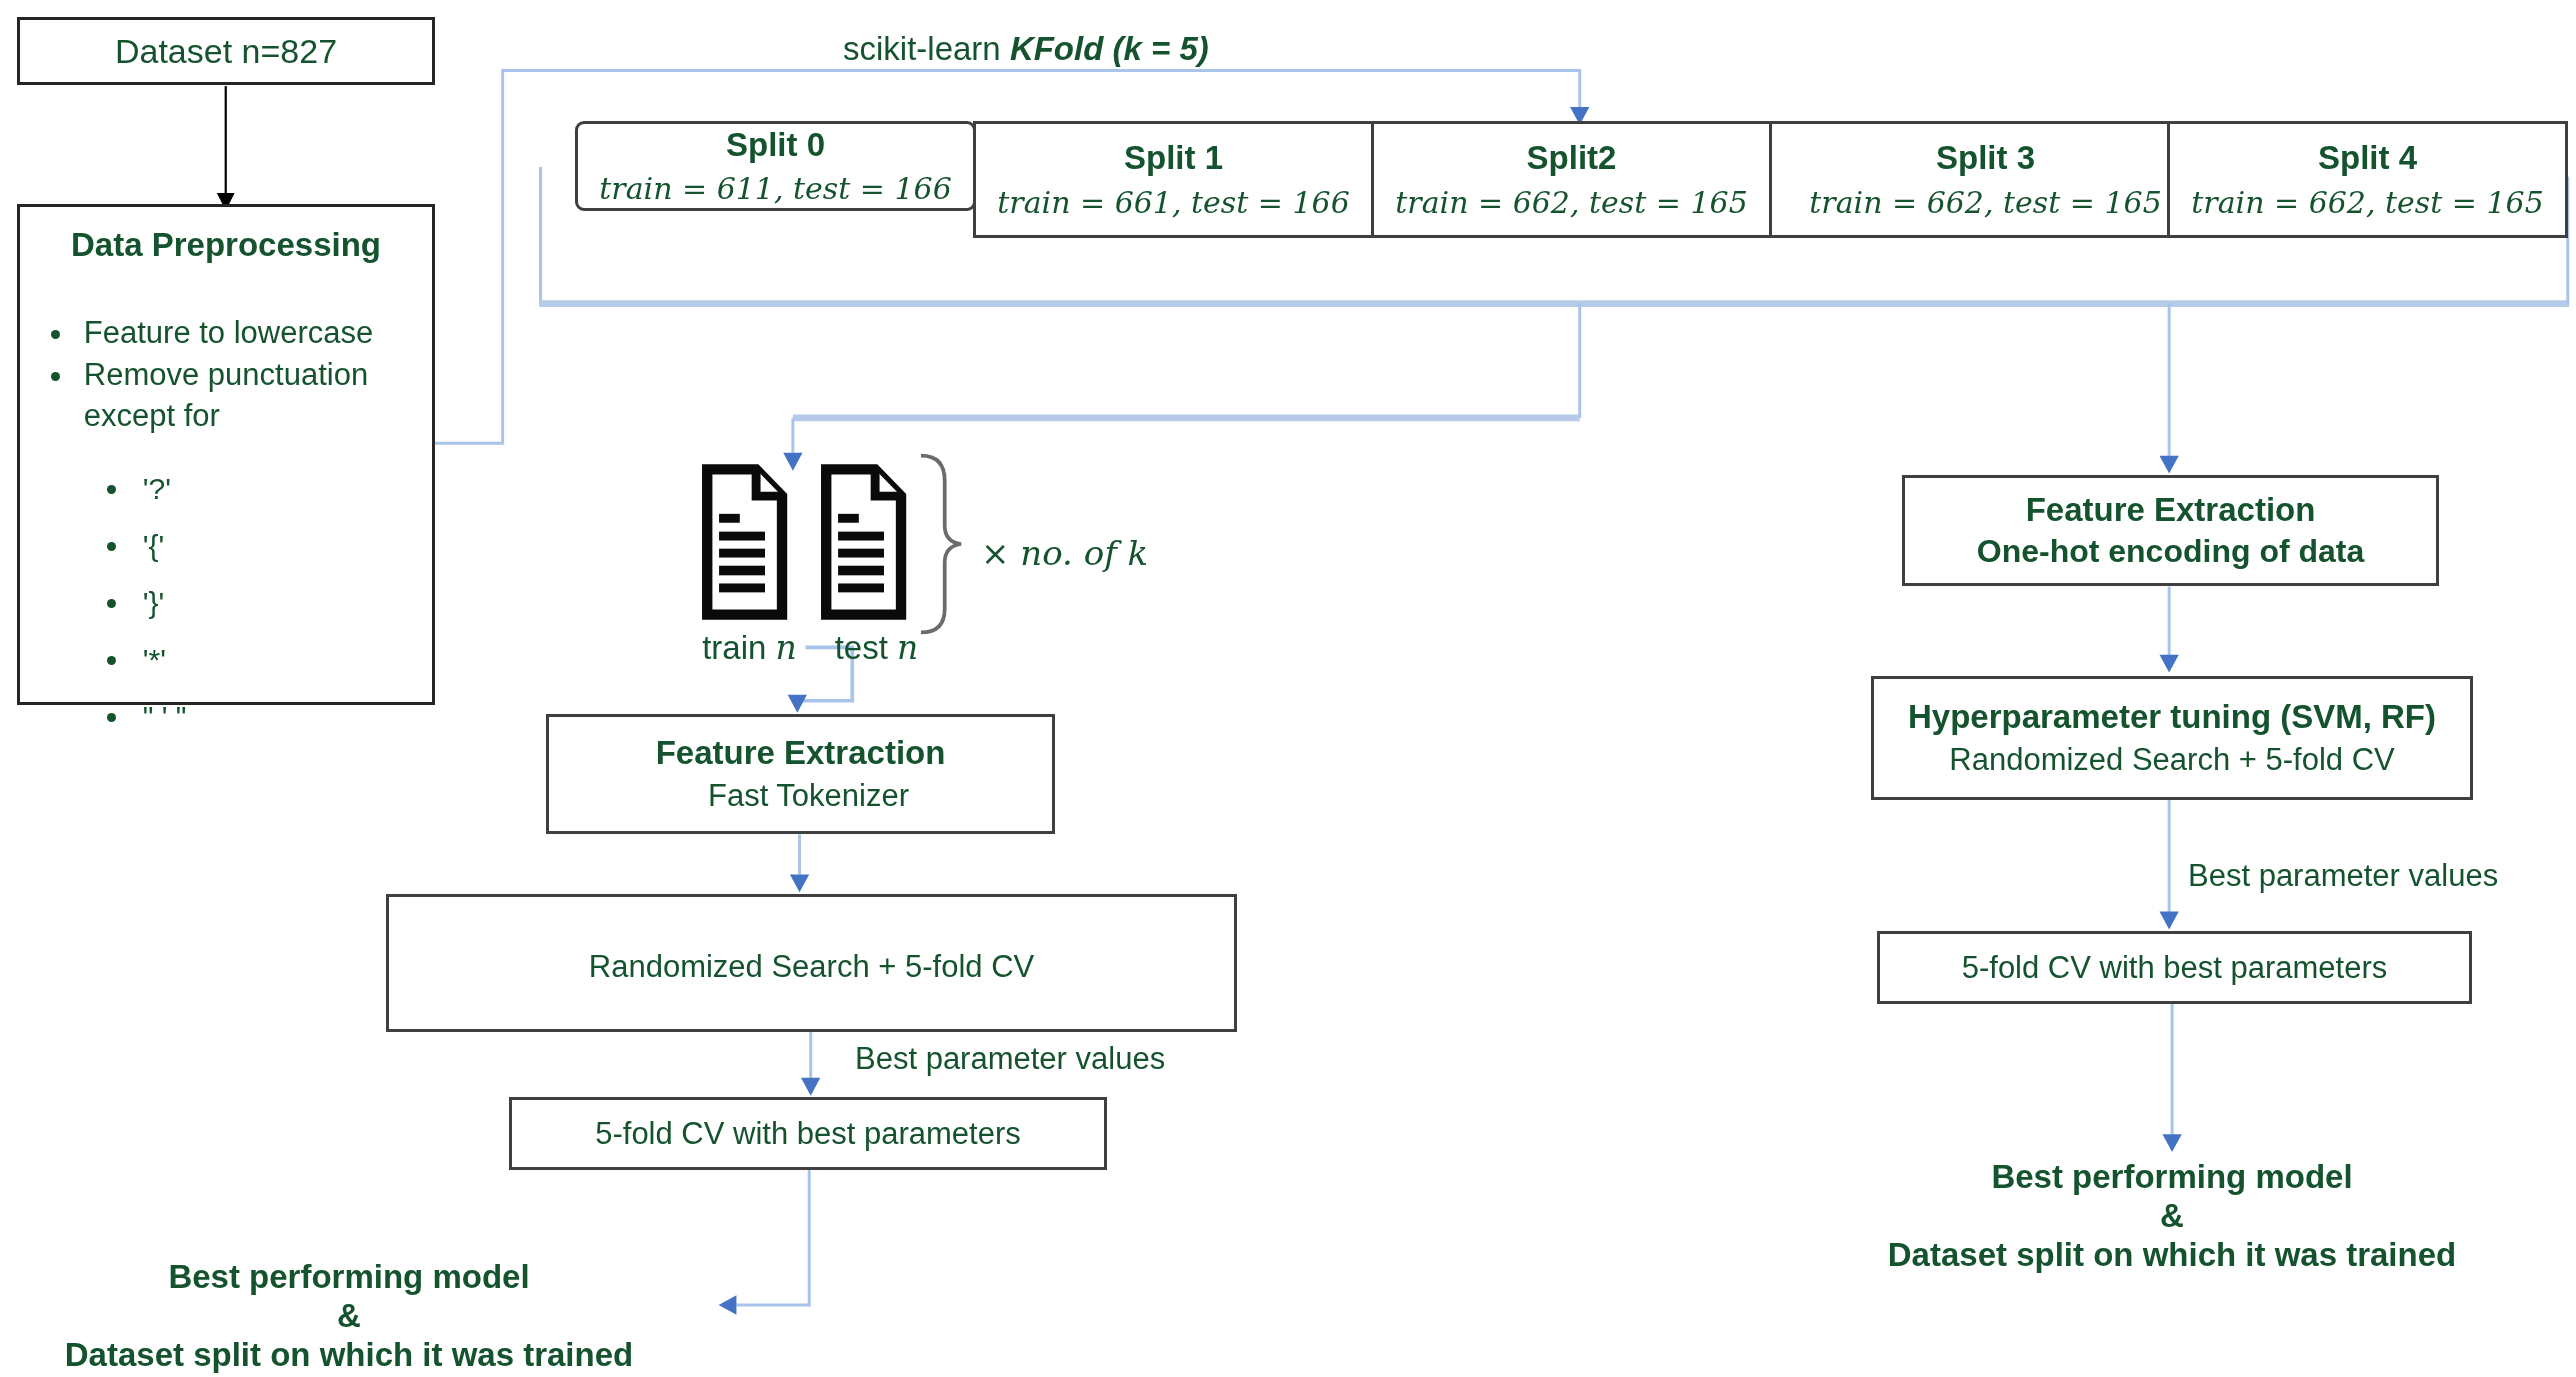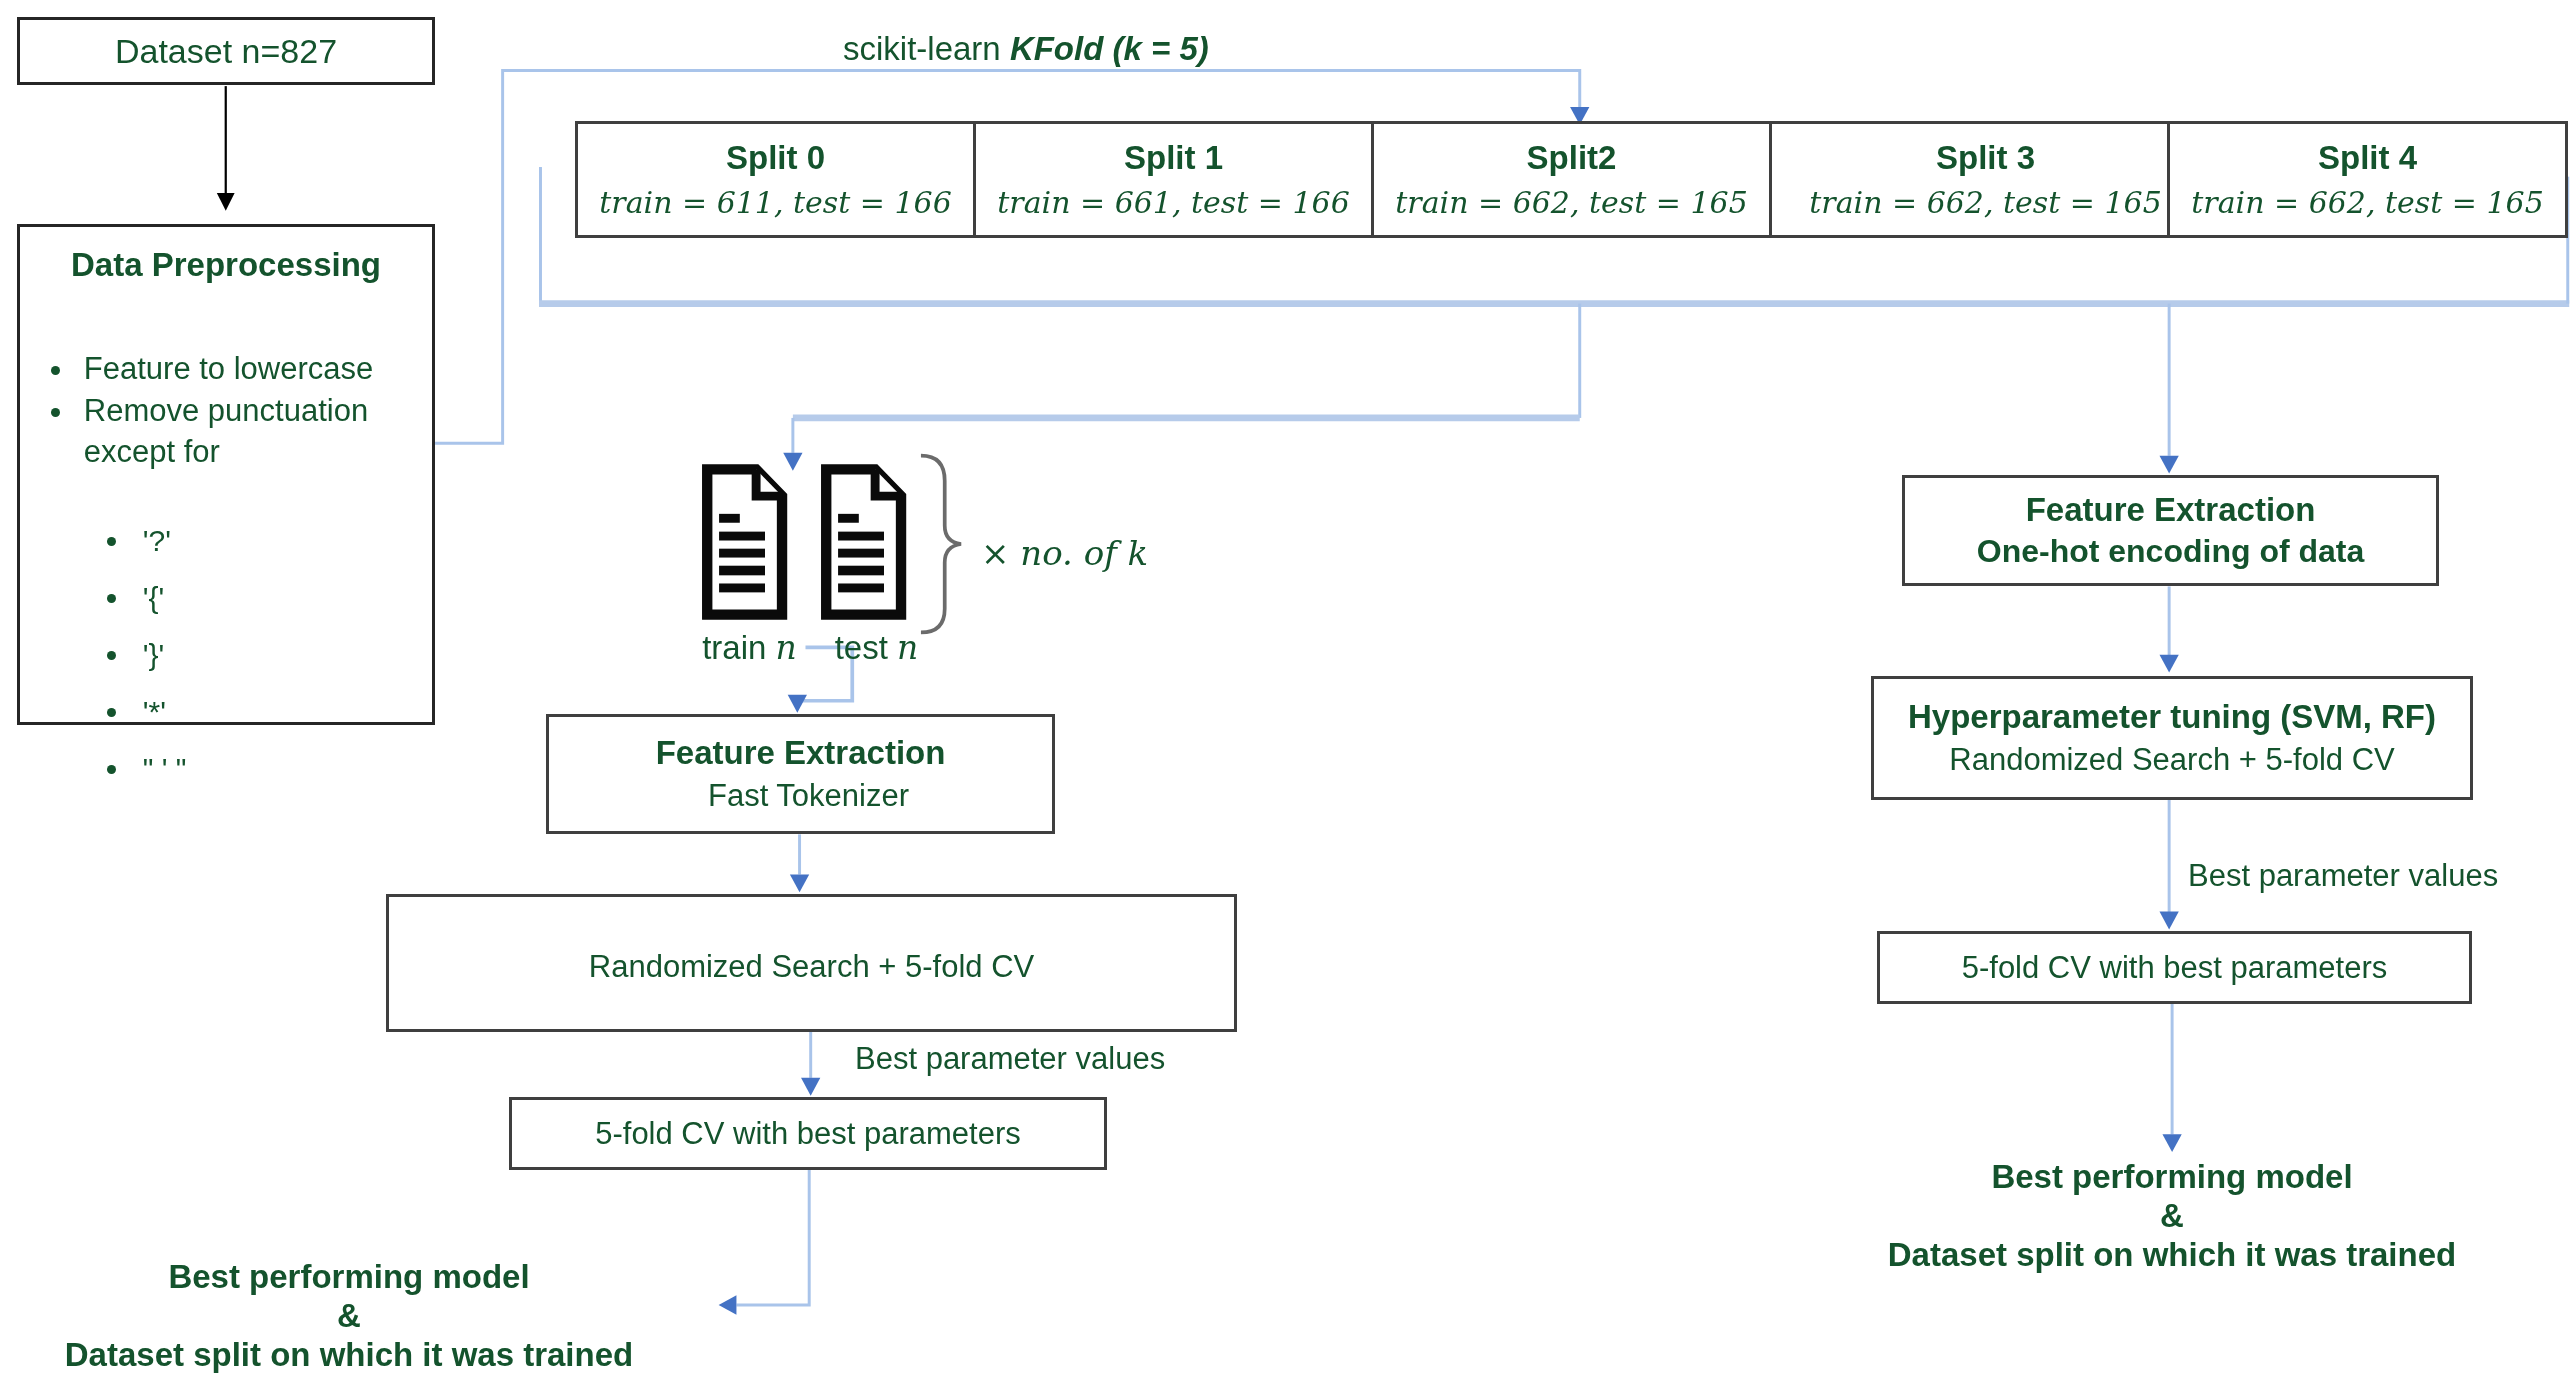--- a/index.html
+++ b/index.html
@@ -97,40 +97,40 @@
     <g>
       <line x1="2926" y1="1352" x2="2926" y2="1528" stroke="#a9c4ea" stroke-width="4"></line>
       <polygon points="2926,1552 2913,1528 2939,1528" fill="#4472c4"></polygon>
     </g>
   </svg>
 
   <div class="box box-heavy" style="left:17px;top:17px;width:418px;height:68px;">
     <div style="font-size:34px;">Dataset n=827</div>
   </div>
 
-  <div id="prep-box" class="box box-heavy" style="left:17px;top:224px;width:418px;height:501px;gap:16px;">
+  <div id="prep-box" class="box box-heavy" style="left:17px;top:204px;width:418px;height:501px;">
     <div class="ptitle">Data Preprocessing</div>
     <ul class="main">
       <li>Feature to lowercase</li>
       <li>Remove punctuation except for</li>
     </ul>
     <ul class="sub">
       <li>'?'</li>
       <li>'{'</li>
       <li>'}'</li>
       <li>'*'</li>
       <li>" ' "</li>
     </ul>
   </div>
 
   <div class="lbl" style="left:843px;top:30px;font-size:33px;">
     <span>scikit-learn </span><span class="it b" style="font-weight:600;">KFold (k = 5)</span>
   </div>
 
-  <div class="box split-box" style="left:575px;top:121px;width:401px;height:117px;">
+  <div class="box split-box" style="left:575px;top:121px;width:401px;height:90px;border-radius:9px;">
     <div class="title">Split 0</div>
     <div class="detail mathit">train = 611, test = 166</div>
   </div>
   <div class="box split-box" style="left:973px;top:121px;width:401px;height:117px;">
     <div class="title">Split 1</div>
     <div class="detail mathit">train = 661, test = 166</div>
   </div>
   <div class="box split-box" style="left:1371px;top:121px;width:401px;height:117px;">
     <div class="title">Split2</div>
     <div class="detail mathit">train = 662, test = 165</div>

